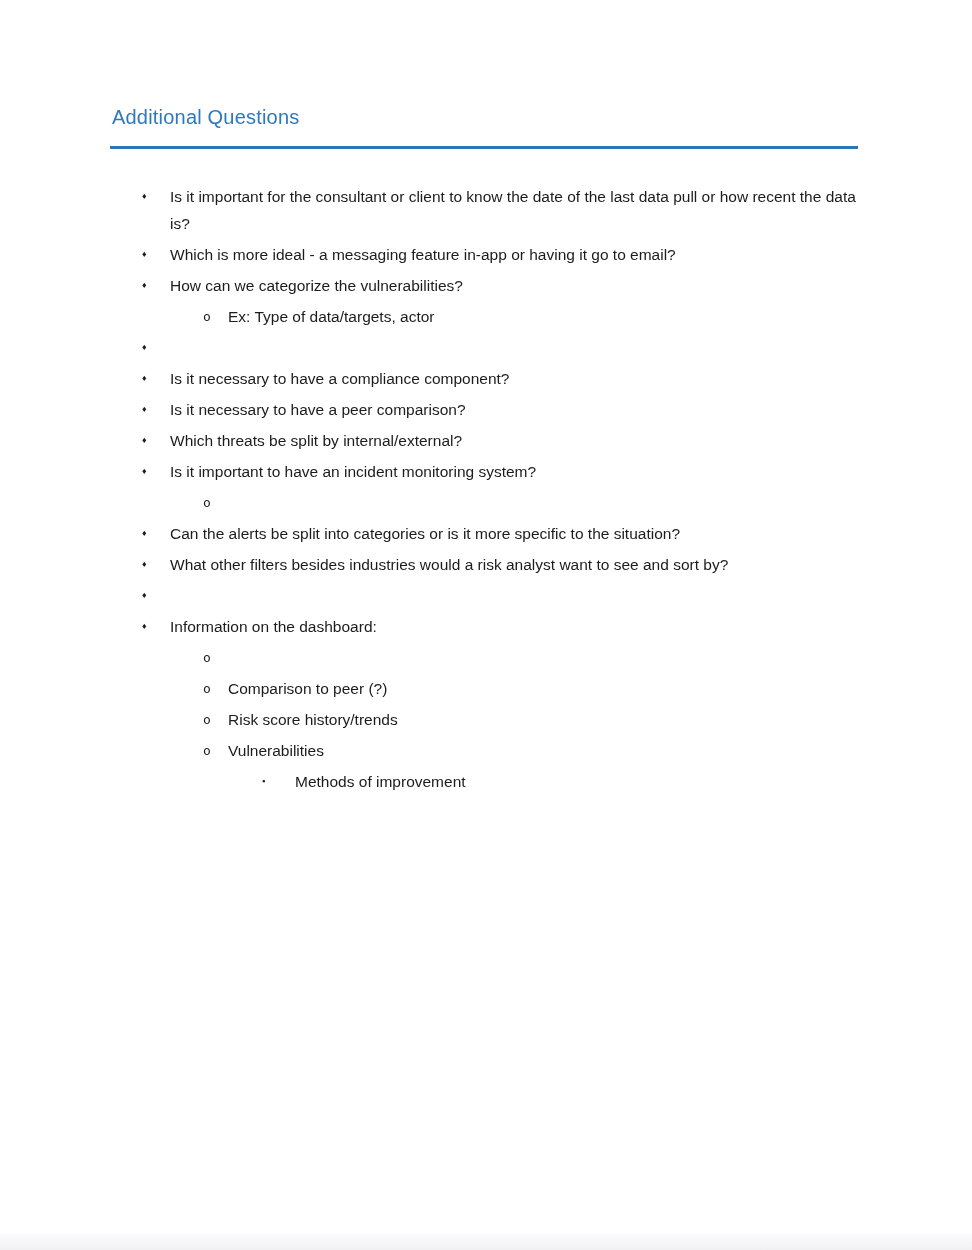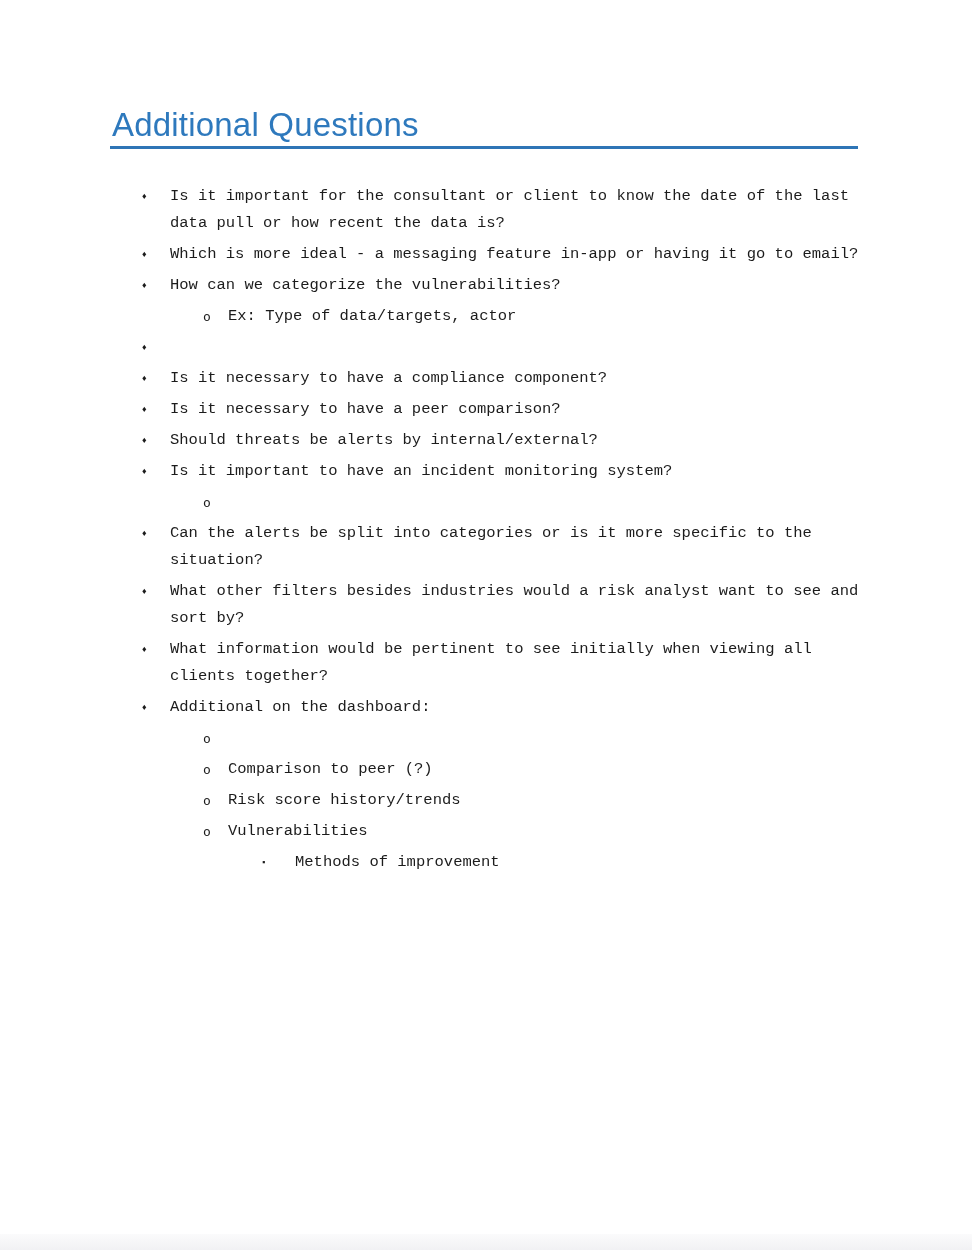--- a/index.html
+++ b/index.html
@@ -18,21 +18,21 @@
   .page {
     position: absolute;
     inset: 0;
     background: #ffffff;
   }
   h1.doc-title {
     position: absolute;
     left: 112px;
     top: 106px;
     margin: 0;
-    font-size: 33px;
+    font-size: 20px;
     font-weight: 400;
     letter-spacing: 0.2px;
     color: #2e79bd;
   }
   .title-rule {
     position: absolute;
     left: 110px;
     top: 146px;
     width: 748px;
     height: 0;
@@ -46,21 +46,20 @@
   }
   .row {
     display: flex;
     align-items: flex-start;
     font-size: 15.5px;
     line-height: 27px;
     margin-bottom: 4px;
   }
   .row .text {
     flex: 1;
-    font-family: Liberation Mono, monospace;
   }
   .level-1 { padding-left: 142px; }
   .level-1 .bullet { width: 28px; }
   .level-2 { padding-left: 203px; }
   .level-2 .bullet { width: 25px; }
   .level-3 { padding-left: 262px; }
   .level-3 .bullet { width: 33px; }
   .bullet {
     flex: 0 0 auto;
     line-height: 27px;
@@ -114,21 +113,21 @@
     <span class="text">Is it necessary to have a compliance component?</span>
   </div>
 
   <div class="row level-1">
     <span class="bullet b-diamond">♦</span>
     <span class="text">Is it necessary to have a peer comparison?</span>
   </div>
 
   <div class="row level-1">
     <span class="bullet b-diamond">♦</span>
-    <span class="text">Should threats be alerts by internal/external?</span>
+    <span class="text">Which threats be split by internal/external?</span>
   </div>
 
   <div class="row level-1">
     <span class="bullet b-diamond">♦</span>
     <span class="text">Is it important to have an incident monitoring system?</span>
   </div>
 
   <div class="row level-2">
     <span class="bullet b-circle">o</span>
   </div>
@@ -138,26 +137,25 @@
     <span class="text">Can the alerts be split into categories or is it more specific to the situation?</span>
   </div>
 
   <div class="row level-1">
     <span class="bullet b-diamond">♦</span>
     <span class="text">What other filters besides industries would a risk analyst want to see and sort by?</span>
   </div>
 
   <div class="row level-1">
     <span class="bullet b-diamond">♦</span>
-    <span class="text">What information would be pertinent to see initially when viewing all clients together?</span>
   </div>
 
   <div class="row level-1">
     <span class="bullet b-diamond">♦</span>
-    <span class="text">Additional on the dashboard:</span>
+    <span class="text">Information on the dashboard:</span>
   </div>
 
   <div class="row level-2">
     <span class="bullet b-circle">o</span>
   </div>
 
   <div class="row level-2">
     <span class="bullet b-circle">o</span>
     <span class="text">Comparison to peer (?)</span>
   </div>

